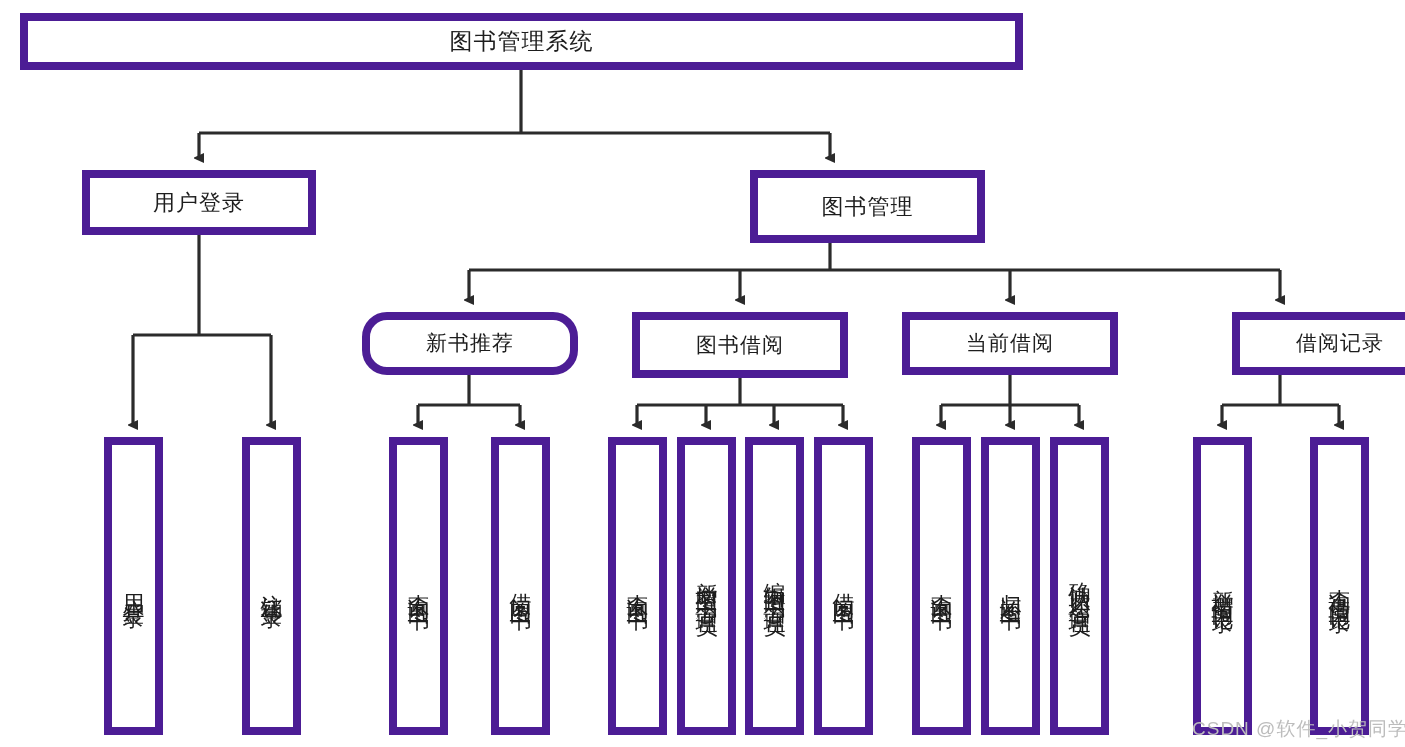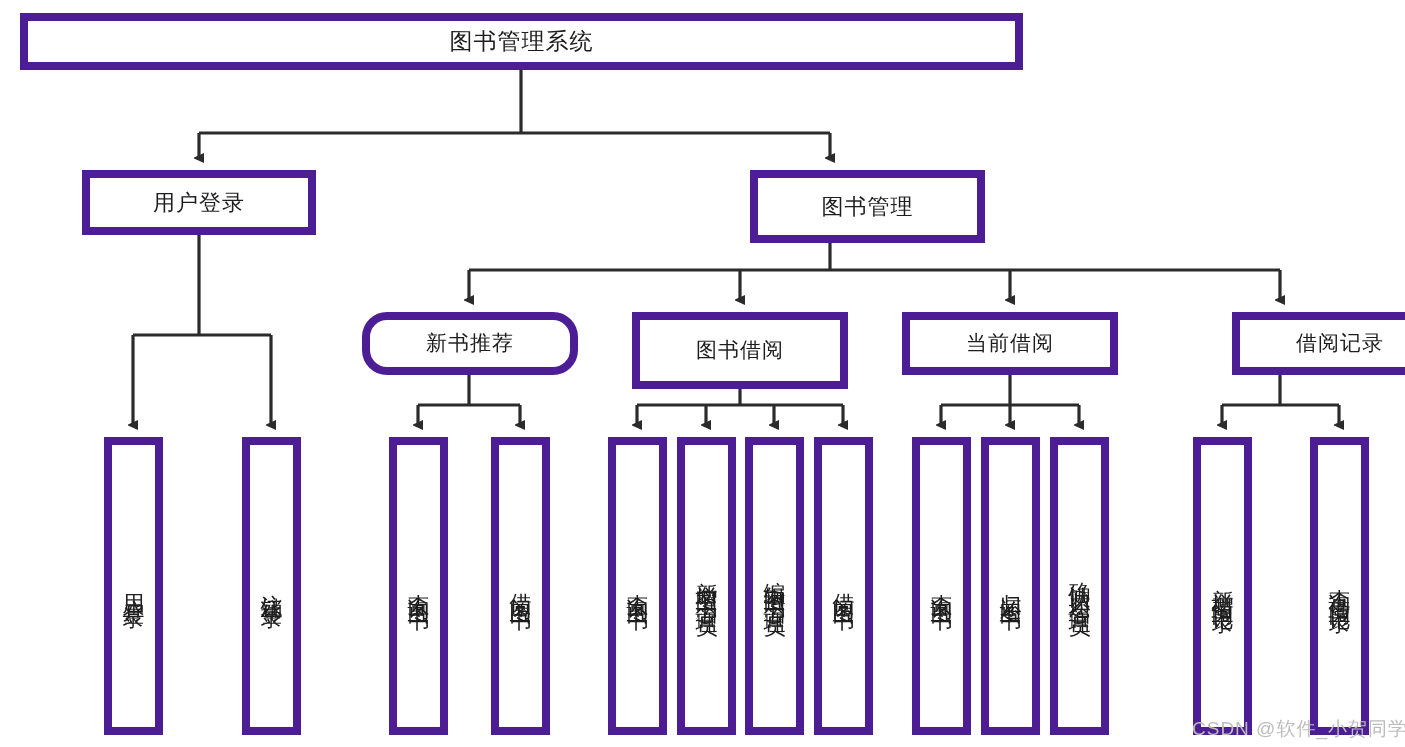--- a/index.html
+++ b/index.html
@@ -134,21 +134,21 @@
   </div>
 
   <div class="node level2" style="left:712px; top:170px; width:235px; height:73px;margin-left:38px;">
     <span class="node-label">图书管理</span>
   </div>
 
   <div class="node level3" style="left:362px; top:312px; width:216px; height:63px;border-radius:25px;">
     <span class="node-label">新书推荐</span>
   </div>
 
-  <div class="node level3" style="left:632px; top:312px; width:216px; height:77px;">
+  <div class="node level3" style="left:632px; top:312px; width:216px; height:66px;">
     <span class="node-label">图书借阅</span>
   </div>
 
   <div class="node level3" style="left:902px; top:312px; width:216px; height:63px;text-align:center;">
     <span class="node-label">当前借阅</span>
   </div>
 
   <div class="node level3" style="left:1232px; top:312px; width:216px; height:63px;">
     <span class="node-label">借阅记录</span>
   </div>

